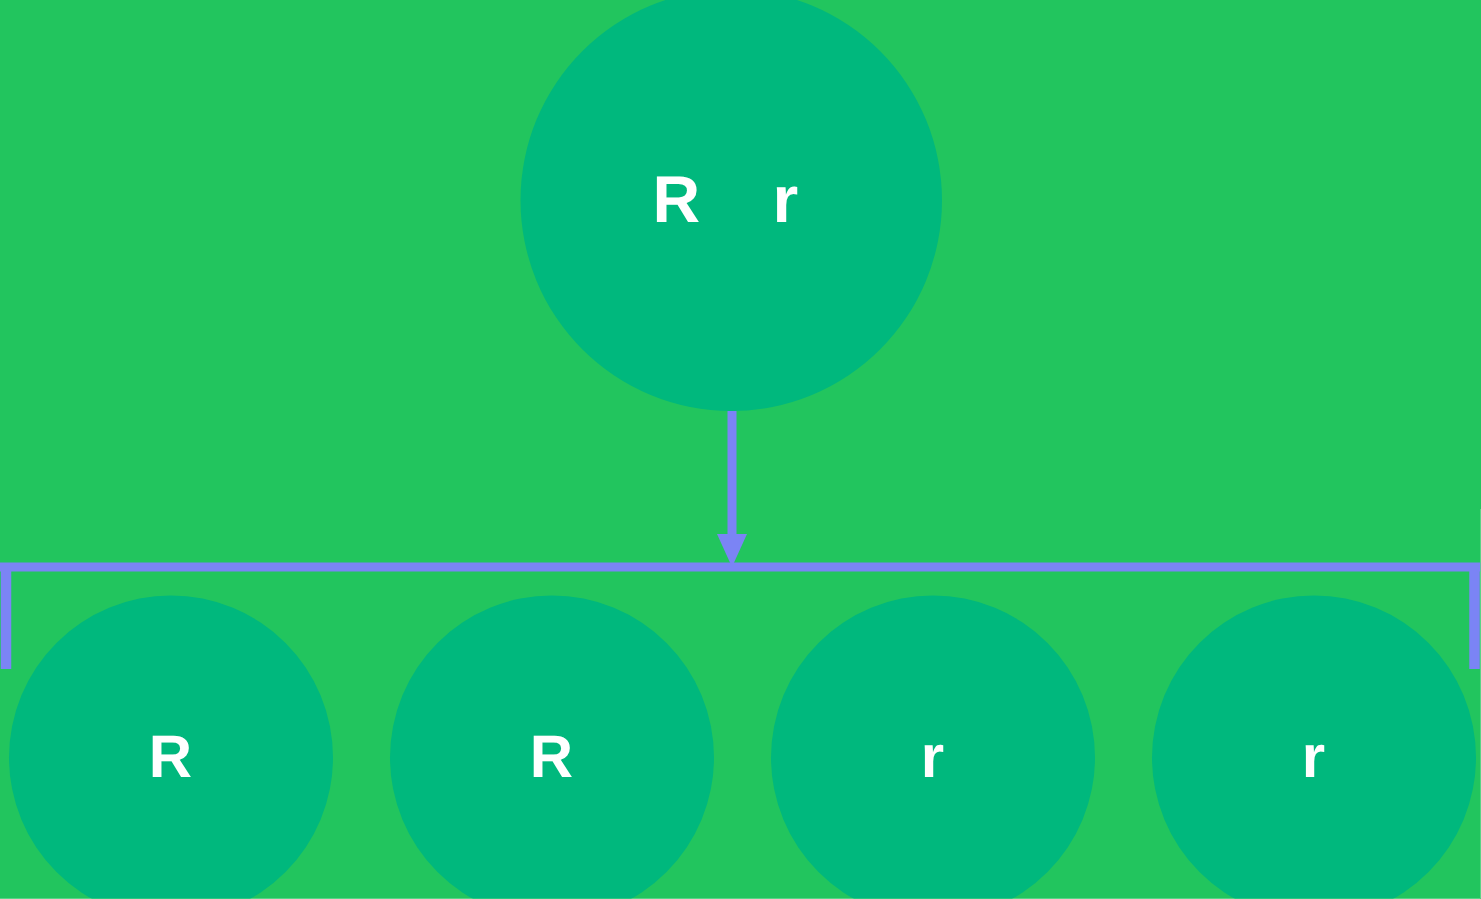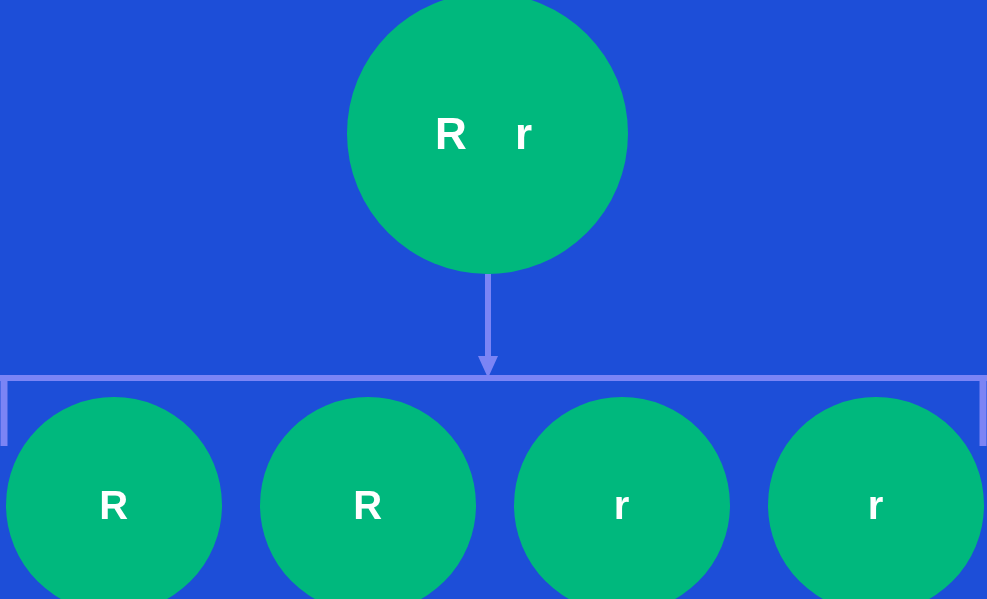--- a/index.html
+++ b/index.html
@@ -9,21 +9,21 @@
   body {
     width: 987px;
     height: 599px;
     font-family: "Liberation Sans", sans-serif;
     overflow: hidden;
   }
   #diagram-canvas {
     position: relative;
     width: 987px;
     height: 599px;
-    background: #1d4ed8;
+    background: #22c55e;
     overflow: hidden;
   }
 
   
   .node-circle {
     position: absolute;
     border-radius: 50%;
     background: #00b87d;
     display: flex;
     align-items: center;

